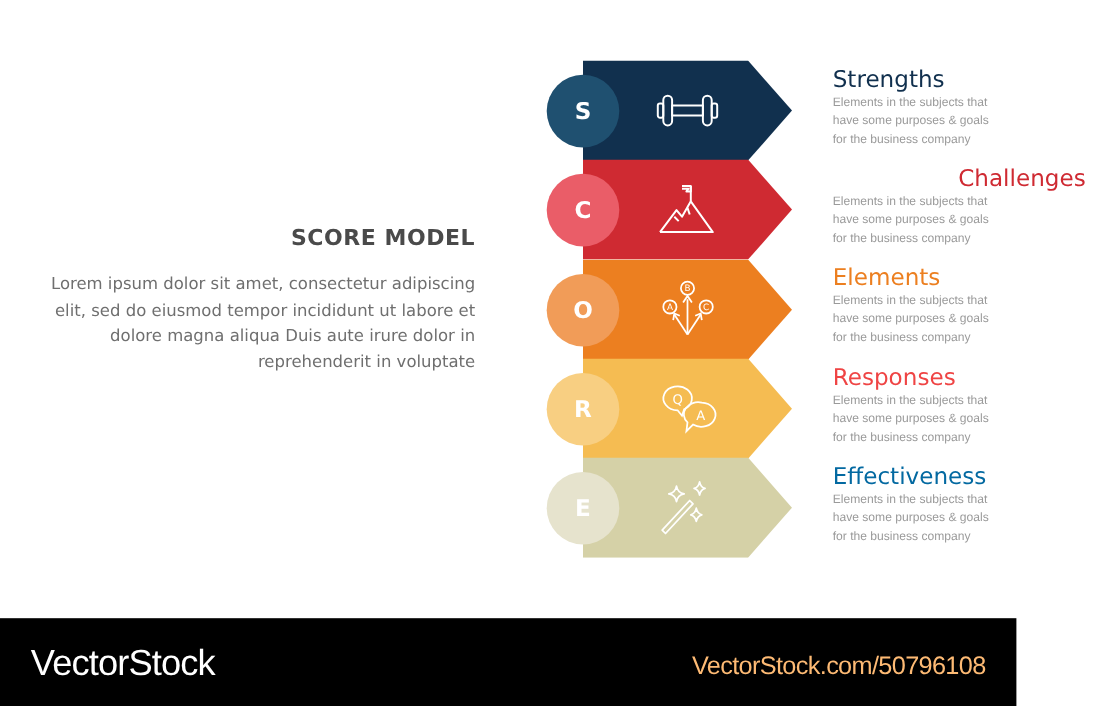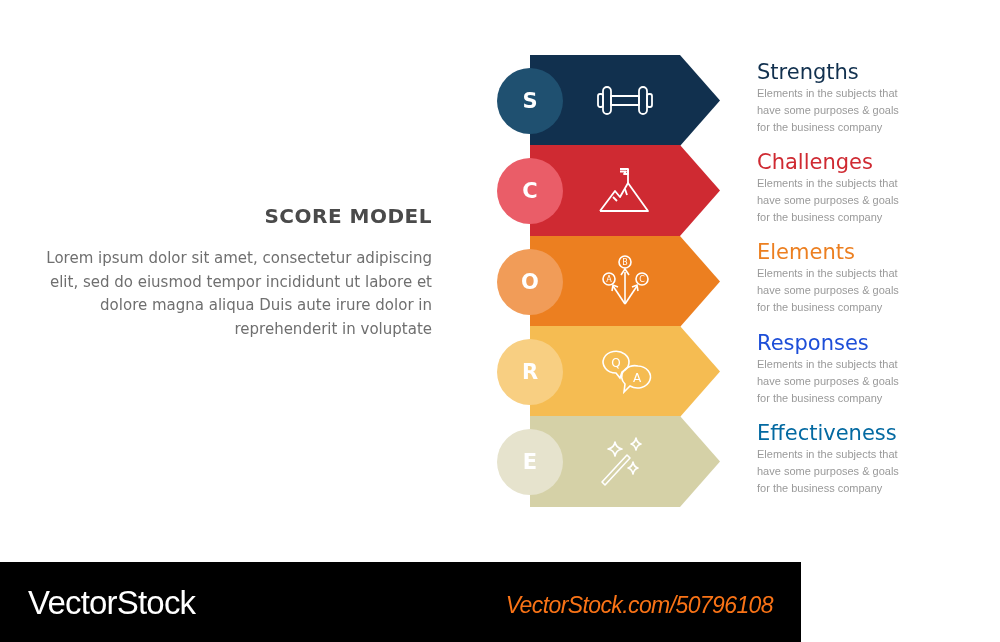--- a/index.html
+++ b/index.html
@@ -33,28 +33,28 @@
   .label-block { position: absolute; left: 757px; width: 230px; }
   .label-title {
     font-family: "DejaVu Sans", sans-serif; font-weight: normal; font-size: 21px; line-height: 20px;
   }
   .label-desc {
     margin-top: 3px;
     font-family: "Liberation Sans", sans-serif; font-size: 11px; color: #9a9a9a; line-height: 17px;
     white-space: pre-line;
   }
 
-  .footer { position: absolute; left: 0; top: 562px; width: 801px; height: 80px; background: #000000; }
+  .footer { position: absolute; left: 0; top: 562px; width: 924px; height: 80px; background: #000000; }
   .footer-brand {
     position: absolute; left: 28px; top: 22px; color: #ffffff;
     font-family: "Liberation Sans", sans-serif; font-size: 33px; letter-spacing: -0.8px;
   }
   .footer-url {
-    position: absolute; right: 28px; top: 30px; color: #f97316;
-    font-family: "Liberation Sans", sans-serif; font-size: 23px; letter-spacing: -0.6px; font-style: italic;
+    position: absolute; right: 28px; top: 30px; color: #fdba74;
+    font-family: "Liberation Sans", sans-serif; font-size: 23px; letter-spacing: -0.6px;
   }
 </style>
 </head>
 <body>
 
 <div class="canvas">
 
   <div class="title-block">
     <div class="main-title">SCORE MODEL</div>
     <div class="main-desc">Lorem ipsum dolor sit amet, consectetur adipiscing elit, sed do eiusmod tempor incididunt ut labore et dolore magna aliqua Duis aute irure dolor in reprehenderit in voluptate</div>
@@ -149,33 +149,33 @@
     </div>
   </div>
 
   <div class="label-block" style="top:62px;">
     <div class="label-title" style="color:#11304e;">Strengths</div>
     <div class="label-desc">Elements in the subjects that
 have  some purposes &amp; goals
 for the  business company</div>
   </div>
   <div class="label-block" style="top:152px;">
-    <div class="label-title" style="color:#cf2a32;">Challenges</div>
+    <div class="label-title" style="color:#cf2a32;text-align:right;">Challenges</div>
     <div class="label-desc">Elements in the subjects that
 have  some purposes &amp; goals
 for the  business company</div>
   </div>
   <div class="label-block" style="top:242px;">
     <div class="label-title" style="color:#ec7f20;">Elements</div>
     <div class="label-desc">Elements in the subjects that
 have  some purposes &amp; goals
 for the  business company</div>
   </div>
   <div class="label-block" style="top:333px;">
-    <div class="label-title" style="color:#1d4ed8;">Responses</div>
+    <div class="label-title" style="color:#ef4444;">Responses</div>
     <div class="label-desc">Elements in the subjects that
 have  some purposes &amp; goals
 for the  business company</div>
   </div>
   <div class="label-block" style="top:423px;">
     <div class="label-title" style="color:#0369a1;">Effectiveness</div>
     <div class="label-desc">Elements in the subjects that
 have  some purposes &amp; goals
 for the  business company</div>
   </div>

